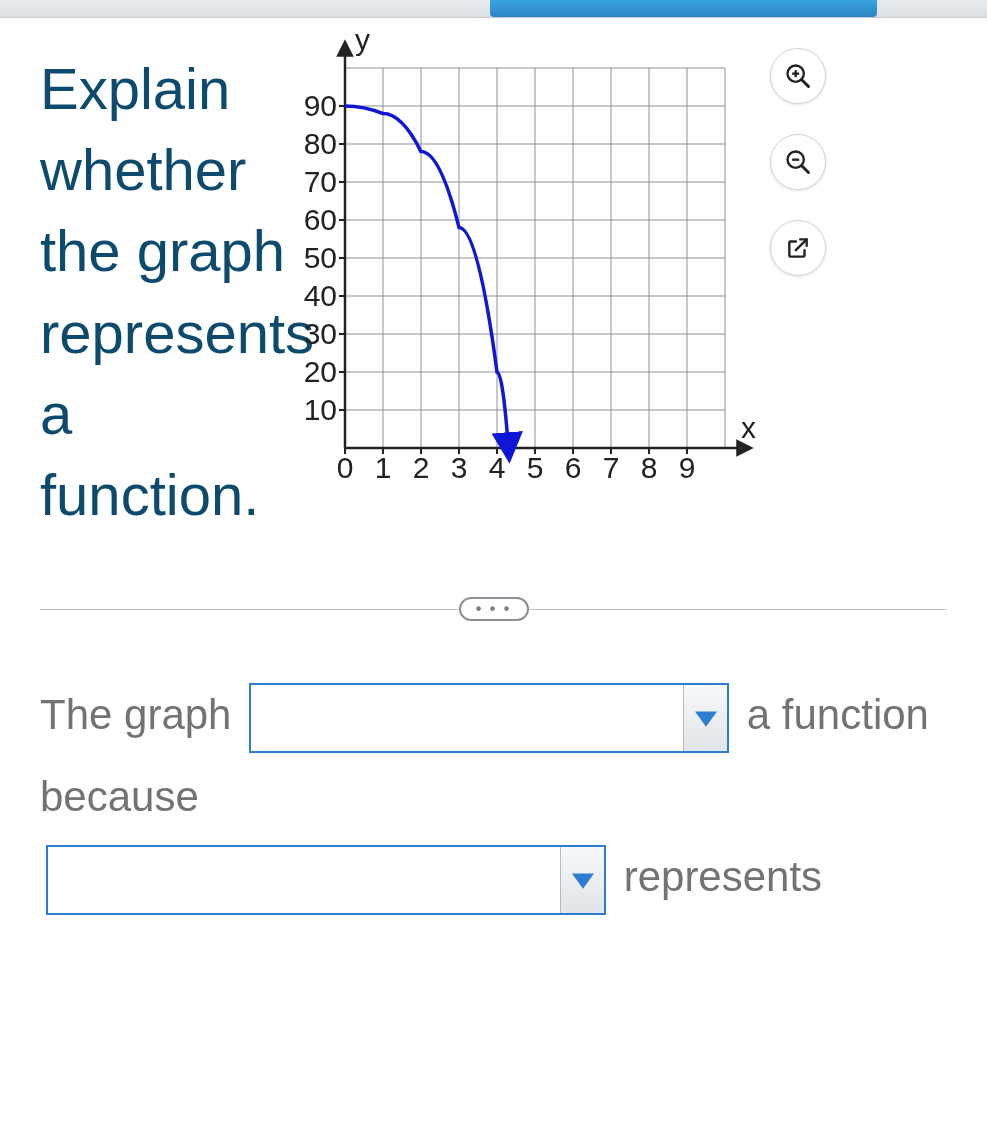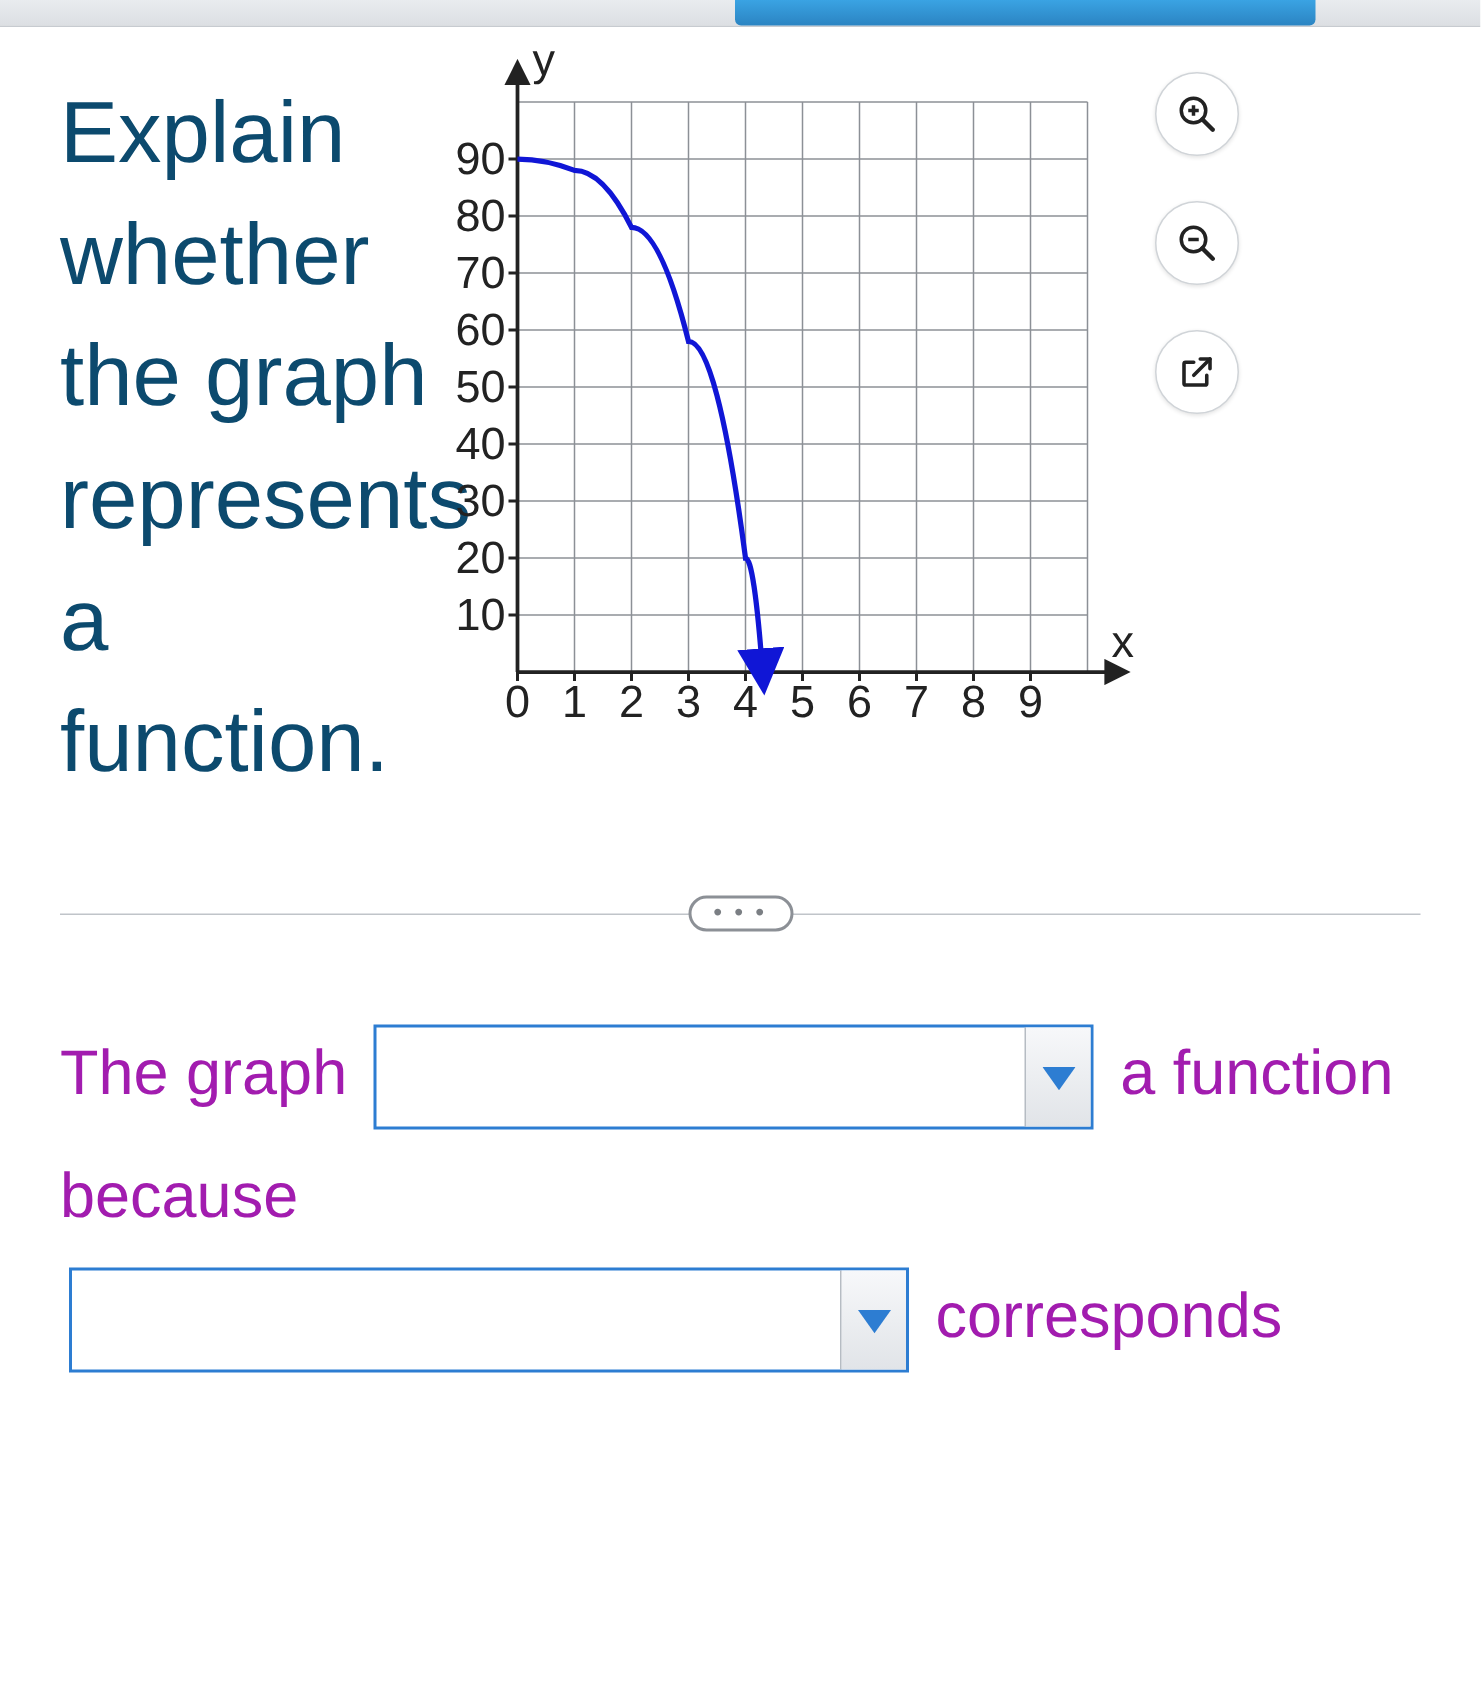--- a/index.html
+++ b/index.html
@@ -65,21 +65,21 @@
     width: 70px; height: 24px;
     background: #fff; border: 2px solid #8c9096; border-radius: 12px;
     display: flex; align-items: center; justify-content: center;
     font-size: 16px; font-weight: bold; color: #7b7f84;
     letter-spacing: 2px;
   }
   .answer-area {
     margin-top: 50px;
     font-size: 42px;
     line-height: 1.9;
-    color: #a21caf;
+    color: #737373;
   }
   .sentence {
     display: block;
   }
   .dd {
     display: inline-flex;
     align-items: stretch;
     vertical-align: middle;
     border: 2px solid #2d7dd2;
     background: #fff;
@@ -250,16 +250,16 @@
     </span>
     <span class="sentence">
       <span class="dd dd2">
         <span class="dd-body"></span>
         <span class="dd-arrow">
           <svg width="22" height="22" viewBox="0 0 10 10">
               <path d="M0 2 L5 9 L10 2 Z" fill="#2d7dd2"></path>
             </svg>
         </span>
       </span>
-      <span>corresponds</span>
+      <span>represents</span>
     </span>
   </div>
 </div>
 
 </body></html>

